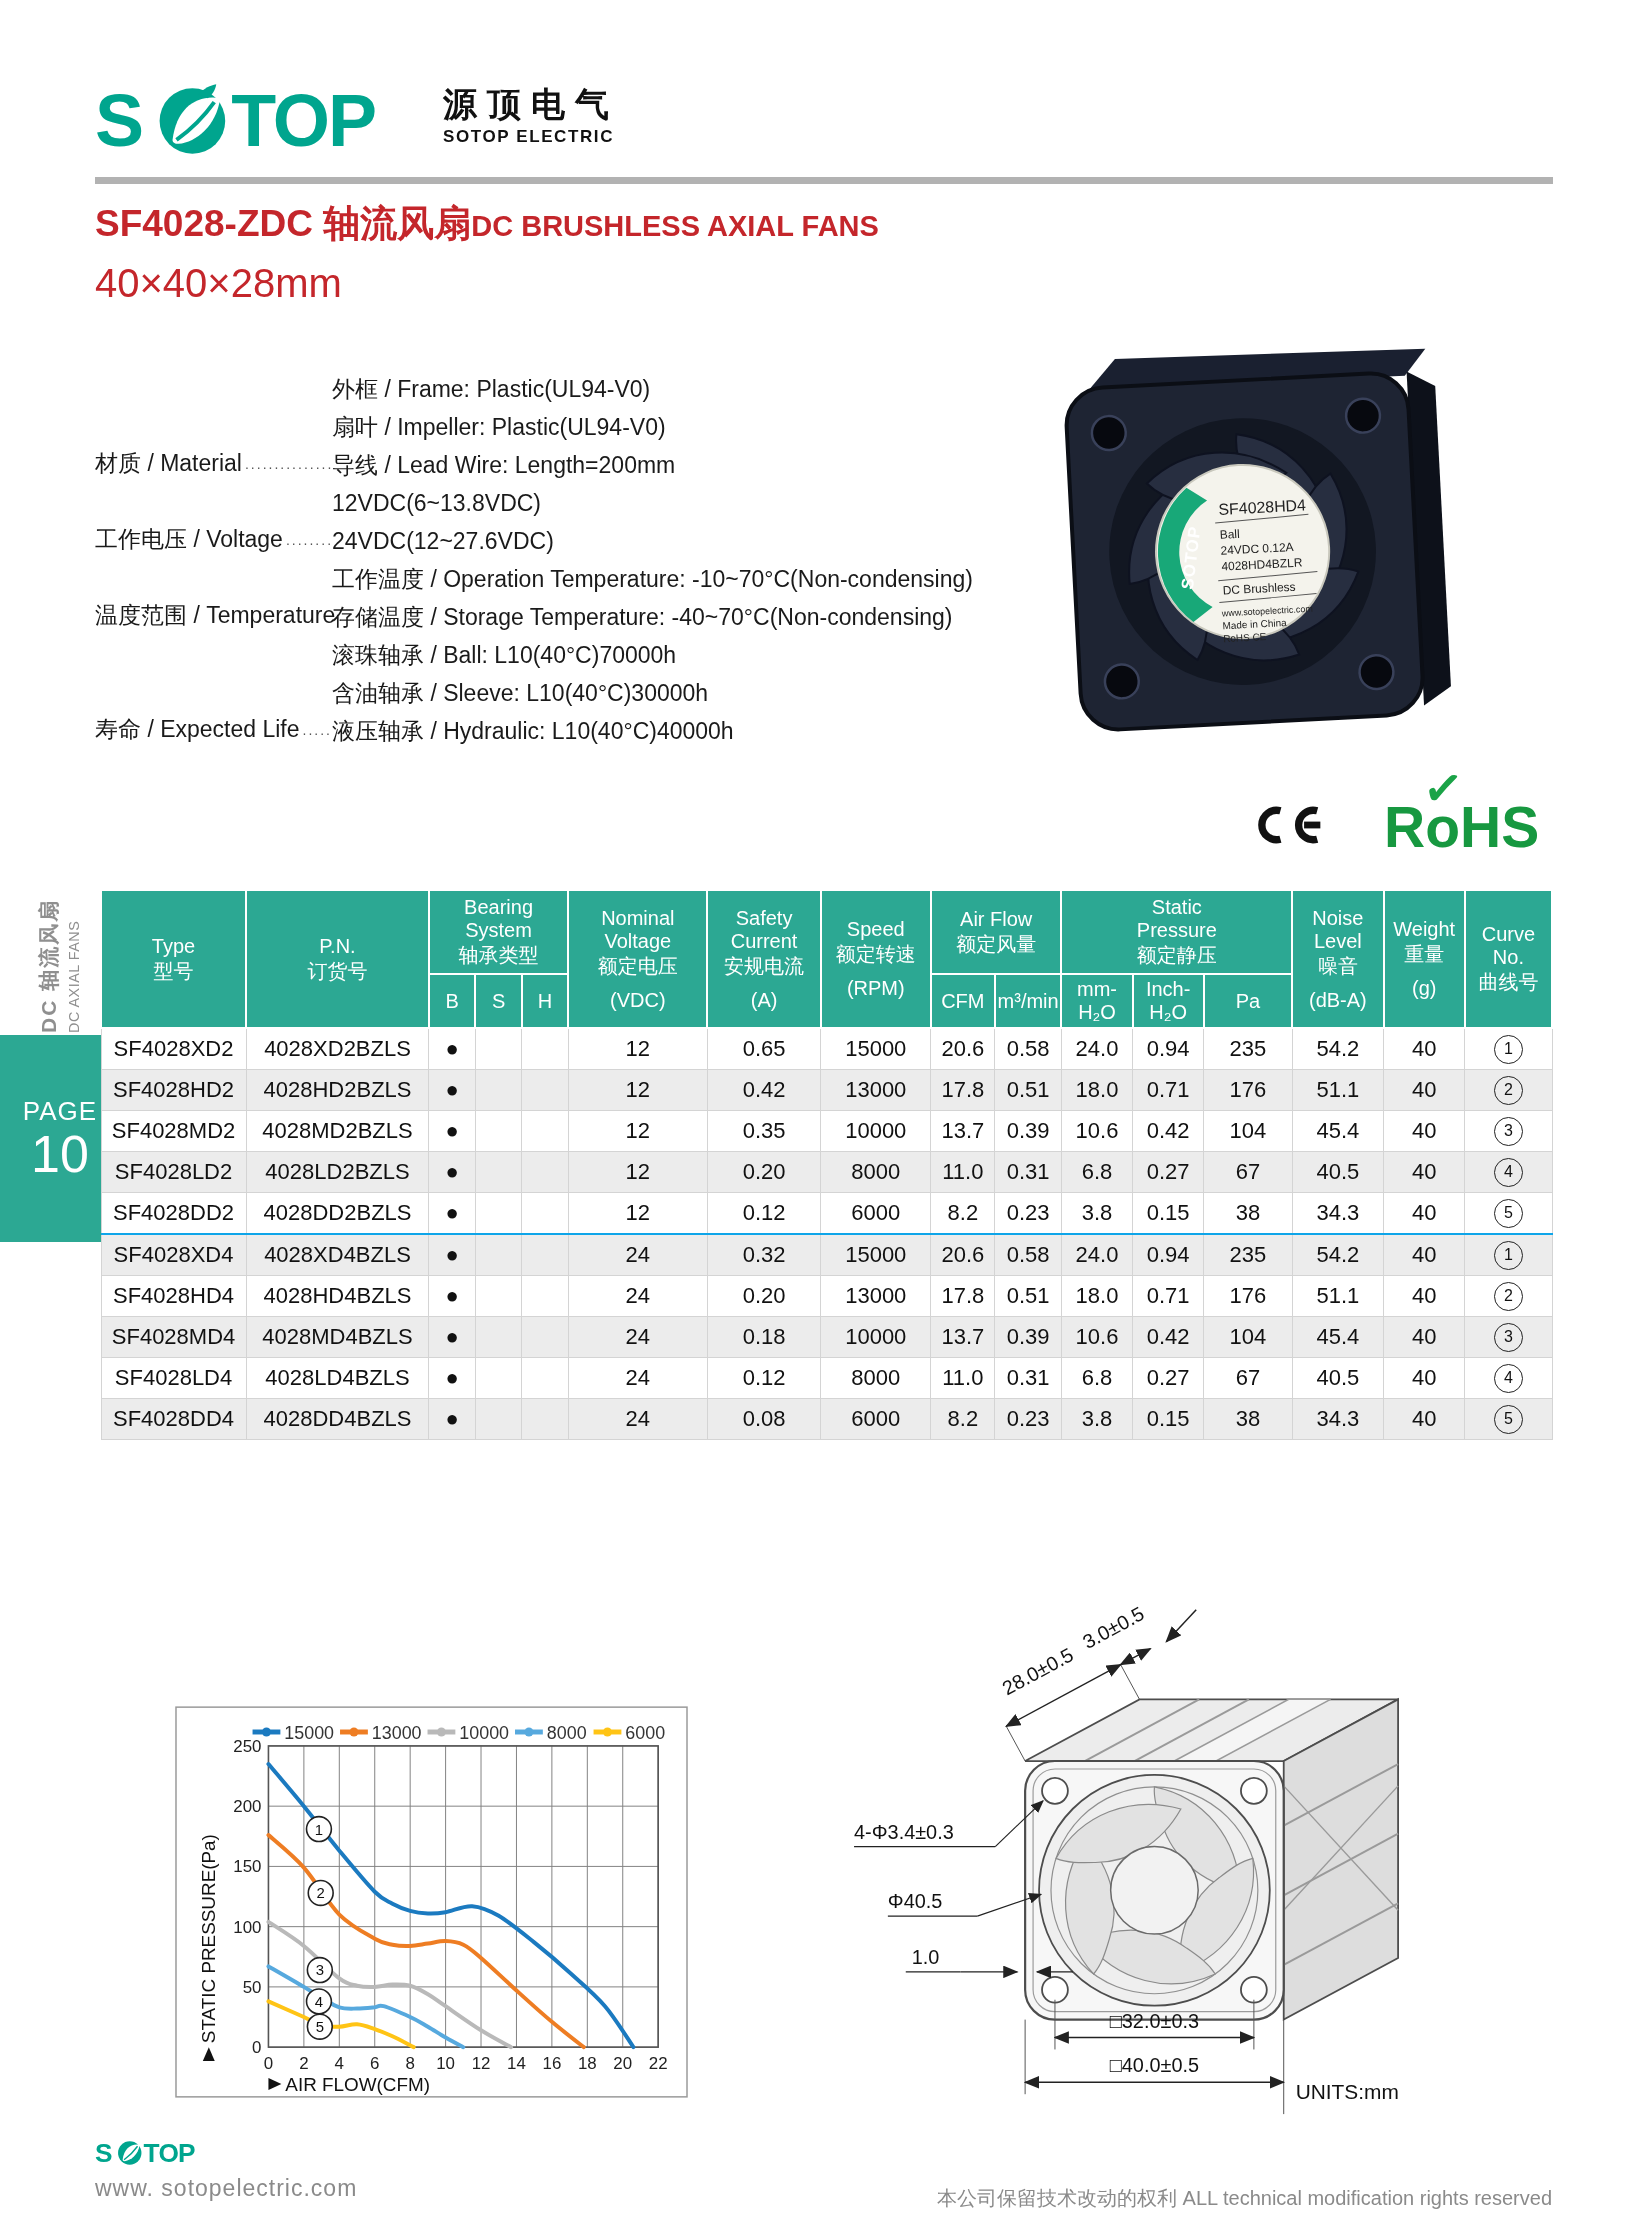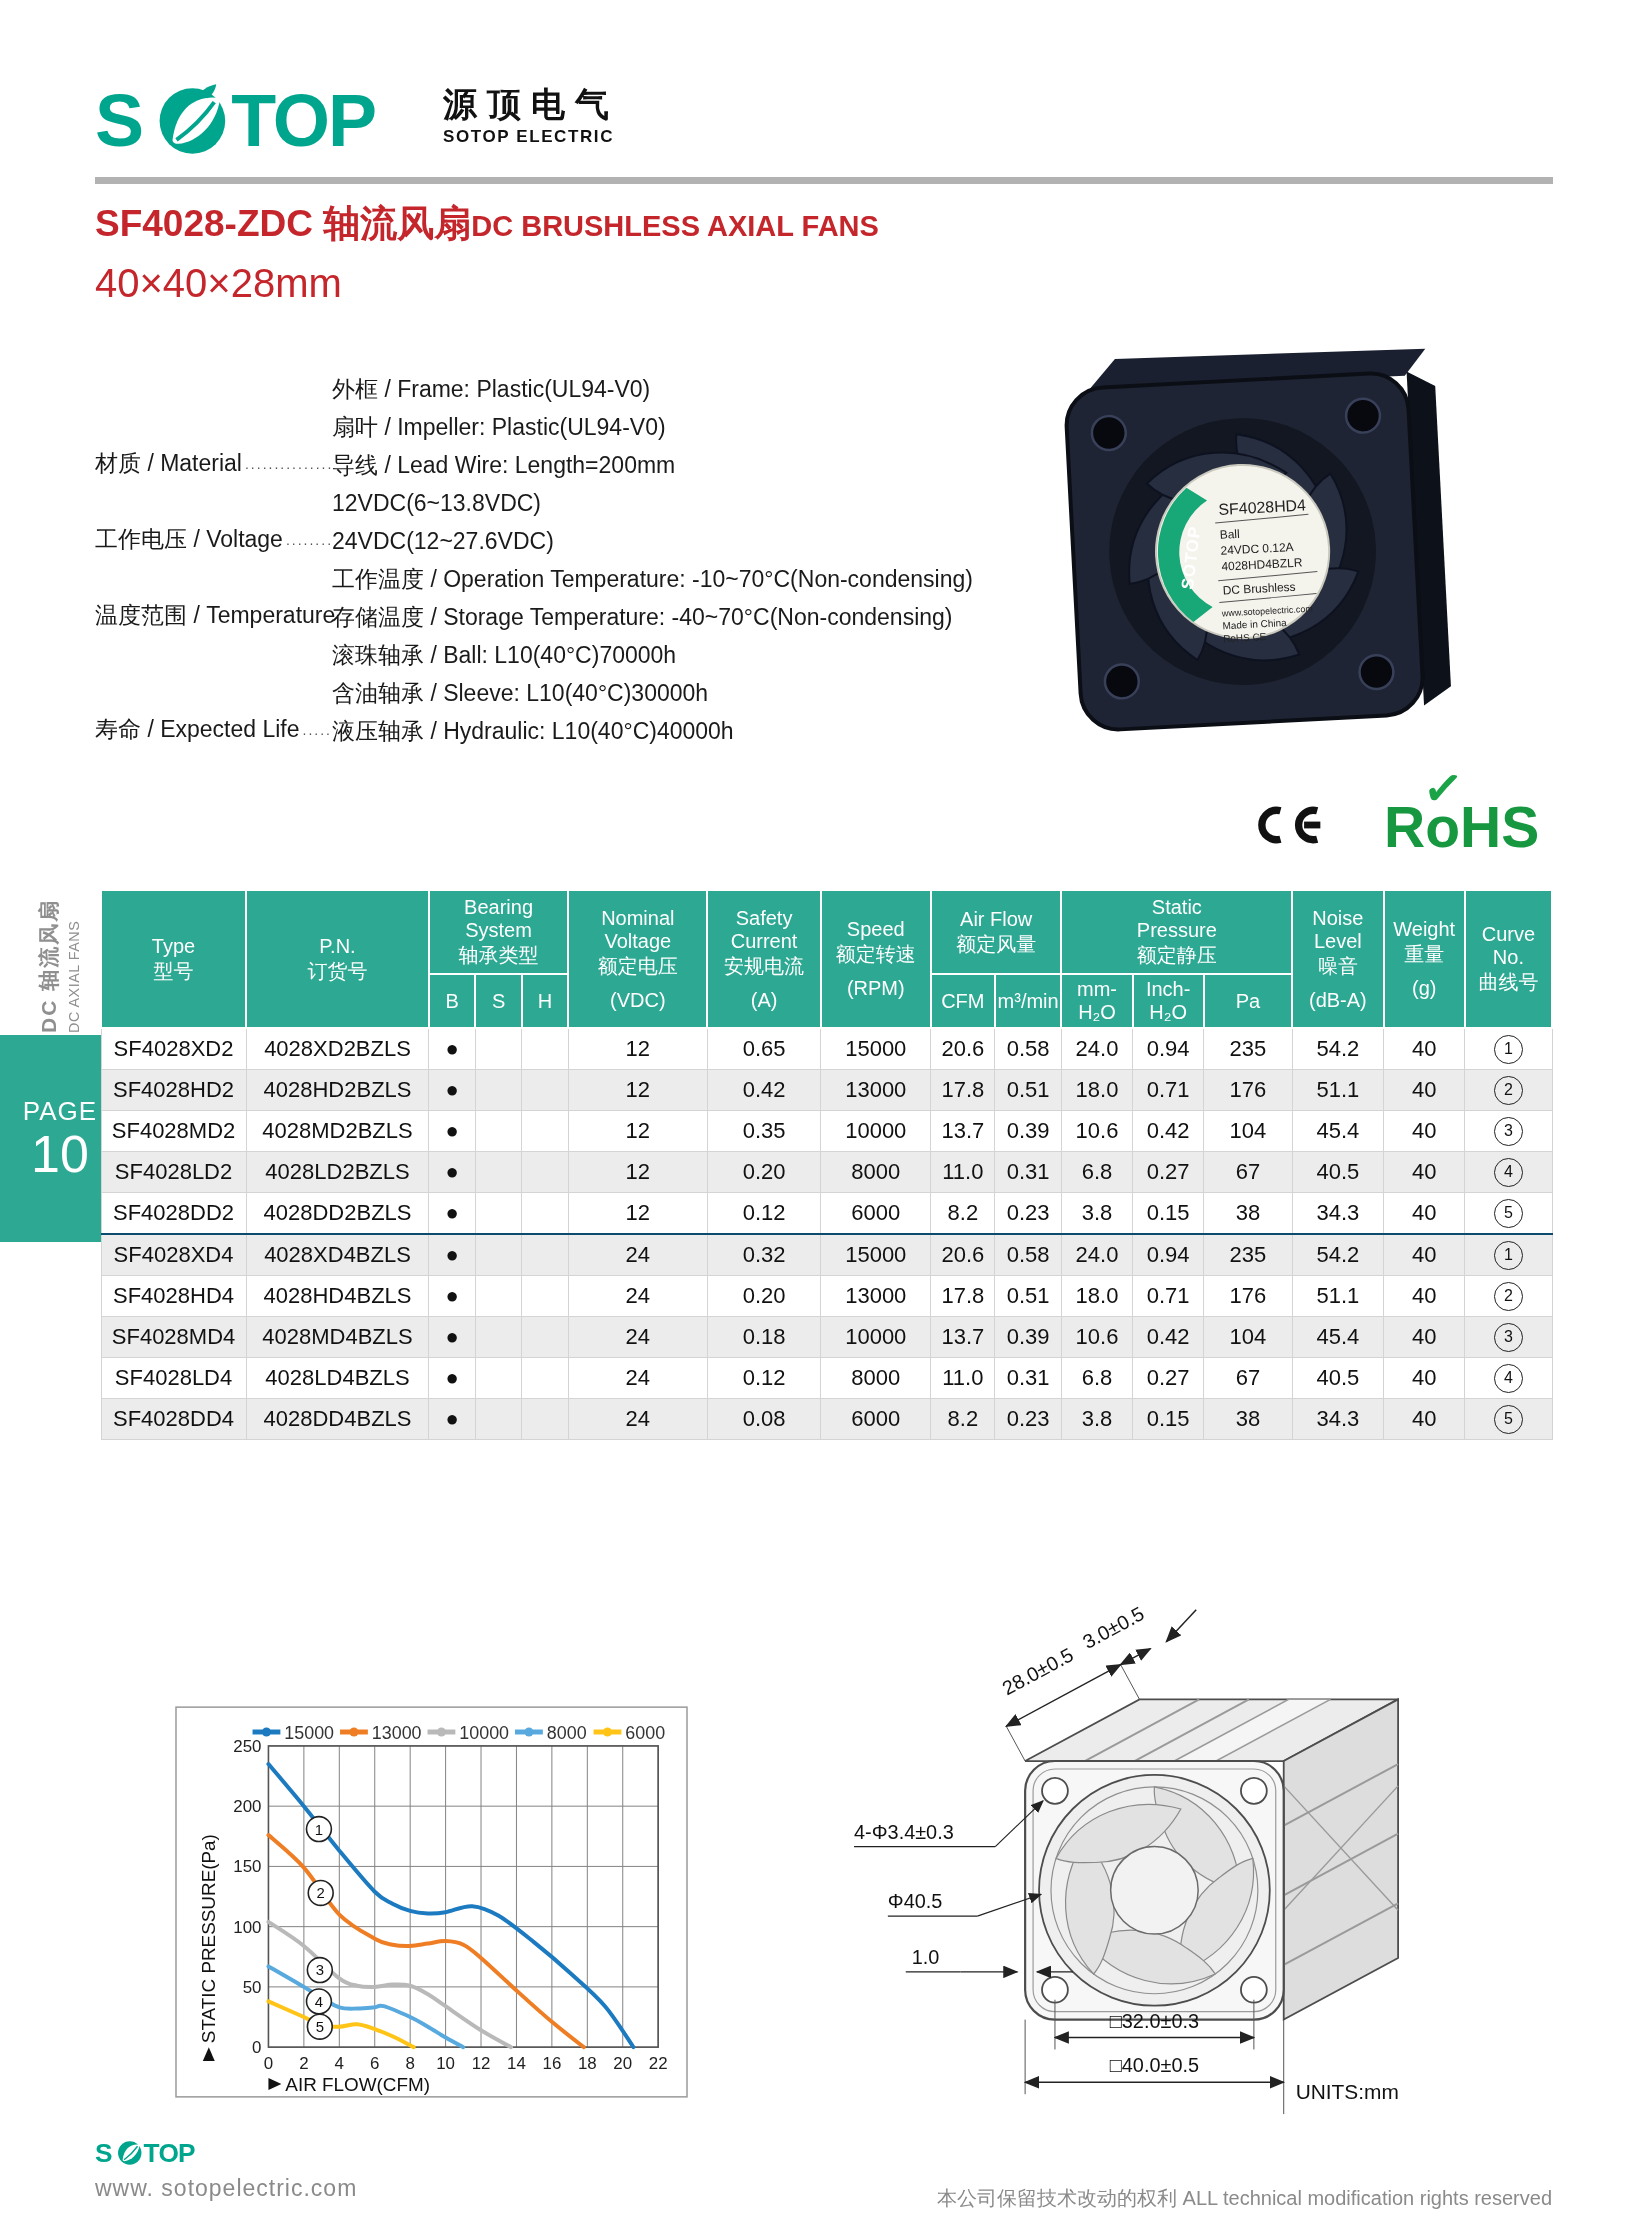--- a/index.html
+++ b/index.html
@@ -50,21 +50,21 @@
   table.fan th{background:#2ca893;color:#fff;border:2px solid #fff;font-weight:normal;
                font-size:20px;padding:2px 0;vertical-align:middle;text-align:center;}
   table.fan thead tr.h1 th{height:78px;}
   table.fan thead tr.h2 th{height:48px;}
   .th-en{line-height:1.15;}
   .th-cn{line-height:1.3;}
   .th-unit{margin-top:10px;}
   .th-sm{font-size:16px;}
   table.fan td{border:1px solid #d4d4d4;font-size:22px;text-align:center;height:40px;padding:0;color:#111;background:#fff;}
   table.fan tbody tr:nth-child(even) td{background:#ececec;}
-  table.fan tbody tr:nth-child(6) td{border-top:2px solid #0c4a6e;}
+  table.fan tbody tr:nth-child(6) td{border-top:2px solid #0ea5e9;}
   .curve-circle{display:inline-flex;width:27px;height:27px;border:1.7px solid #222;border-radius:50%;
                 align-items:center;justify-content:center;font-size:16px;line-height:1;}
   
   .chart-wrap{position:absolute;left:175px;top:1706px;}
   .drawing-wrap{position:absolute;left:846px;top:1582px;}
   
   .footer-left{position:absolute;left:95px;top:2139px;}
   .footer-url{font-size:23px;color:#8a8a8a;letter-spacing:1px;margin-top:8px;}
   .footer-right{position:absolute;right:94px;top:2185px;font-size:20px;color:#8a8a8a;}
   svg text{font-family:"Liberation Sans",sans-serif;}

